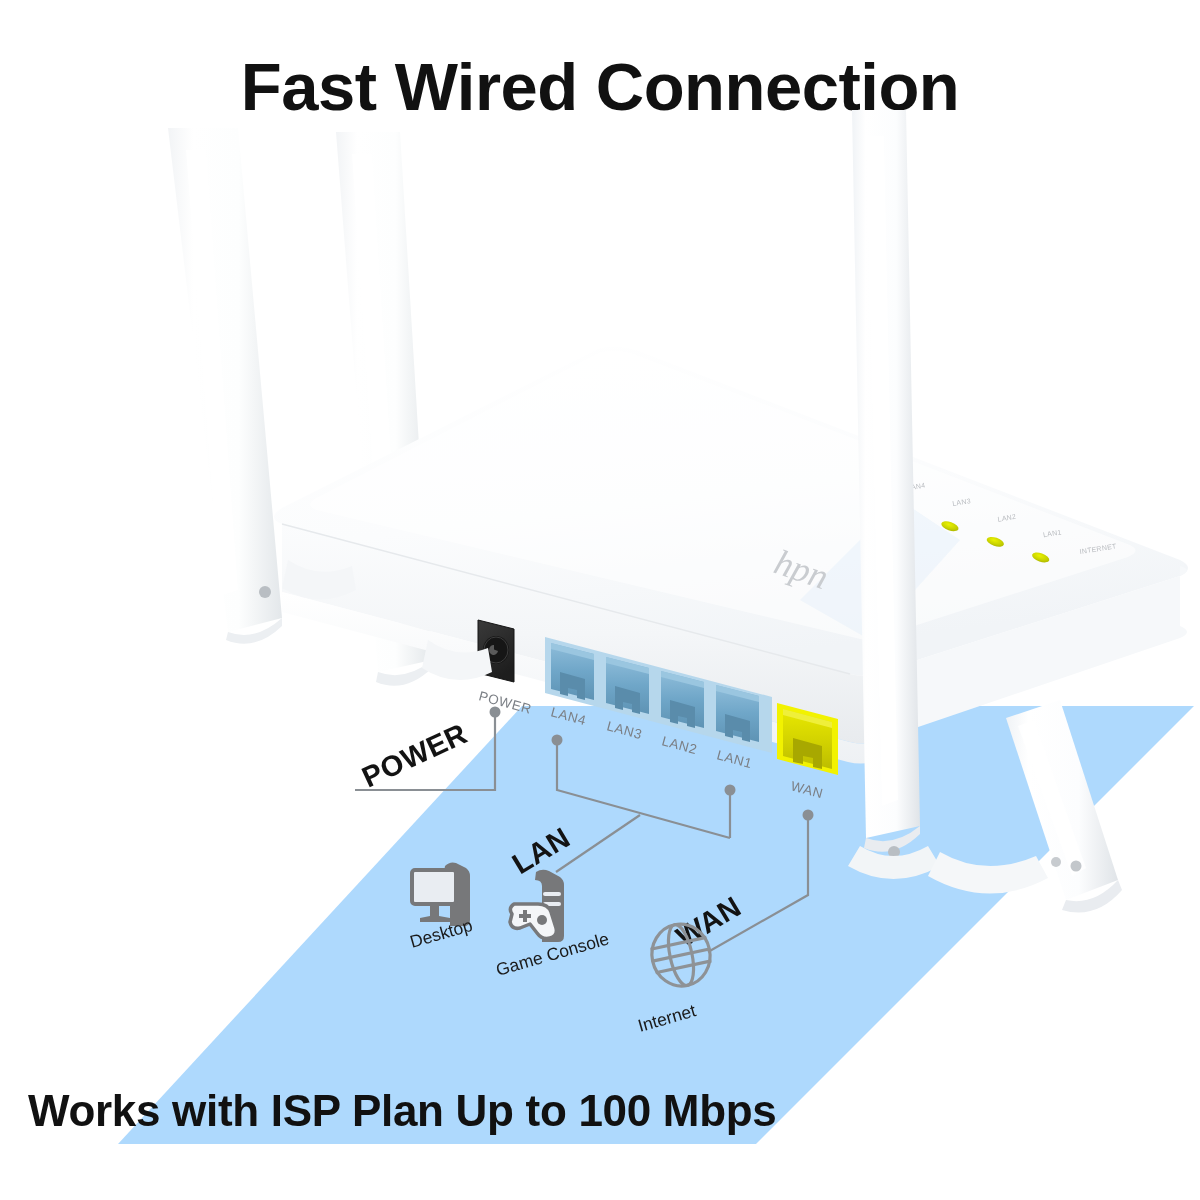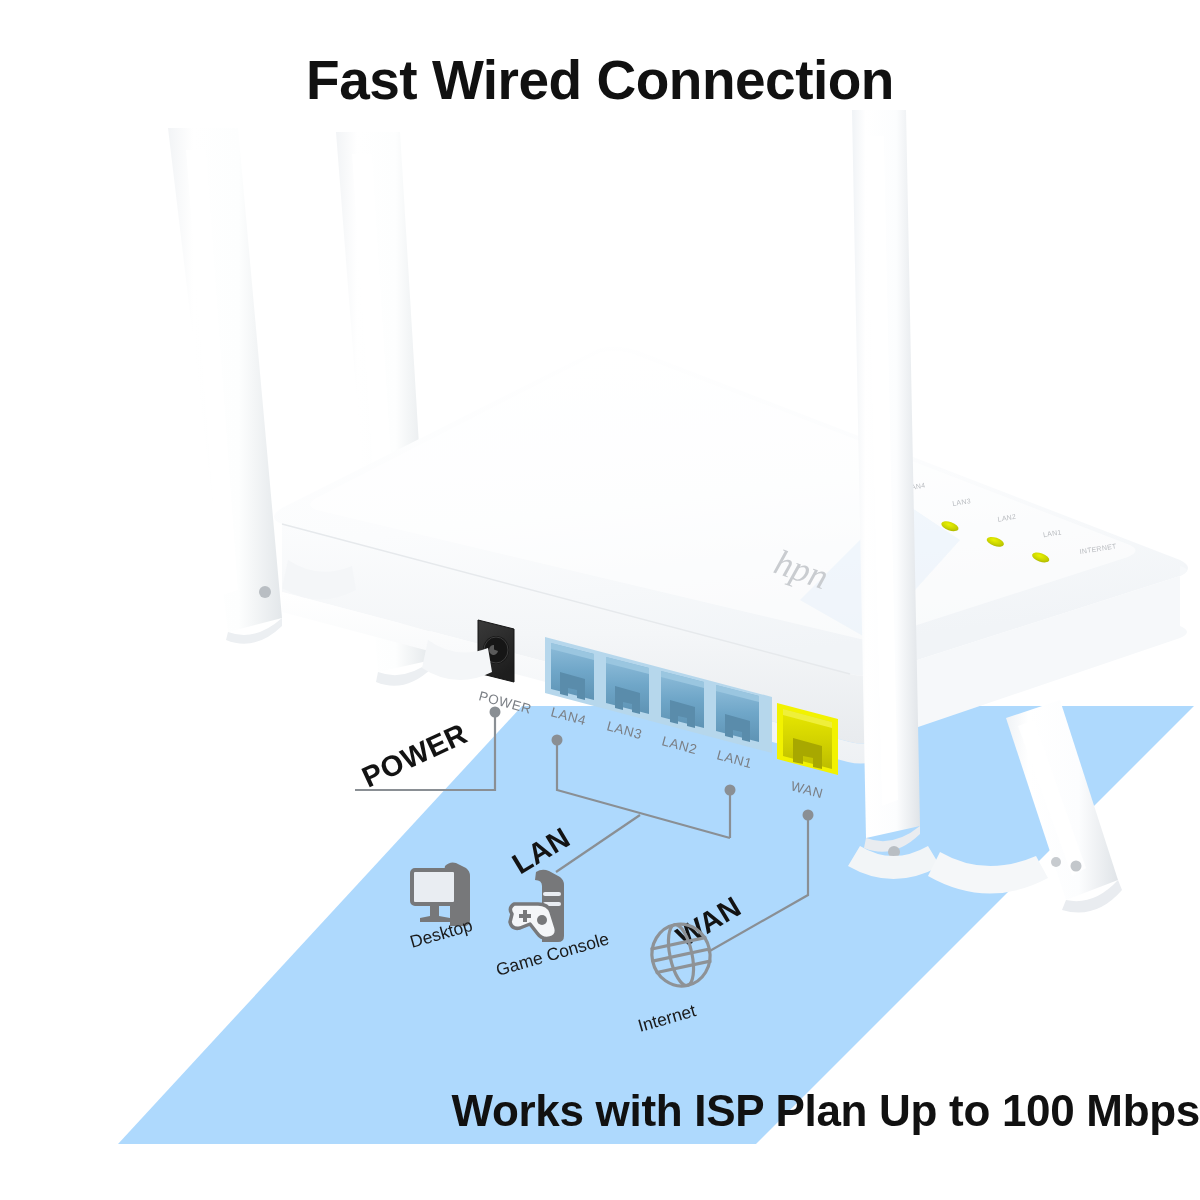--- a/index.html
+++ b/index.html
@@ -8,28 +8,28 @@
     background:#ffffff;
     font-family:"Liberation Sans", sans-serif;
     overflow:hidden;
   }
   #stage { position:relative; width:1200px; height:1200px; background:#fff; }
 
   
   .headline {
     position:absolute; left:0; top:48px; width:1200px;
     text-align:center;
-    font-size:55px; font-weight:700; letter-spacing:-0.5px;
+    font-size:67px; font-weight:700; letter-spacing:-0.5px;
     color:#111111; white-space:nowrap;
   }
 
   
   .footline {
     position:absolute; left:0; top:1086px; width:1200px;
-    text-align:right;
+    text-align:left;
     font-size:44px; font-weight:700; letter-spacing:-0.3px;
     color:#111111; white-space:nowrap;
     z-index:60;
     padding-left:28px;
   }
 
   
   svg.layer { position:absolute; left:0; top:0; width:1200px; height:1200px; }
   #blue-layer  { z-index:10; }
   #router-layer{ z-index:20; }

